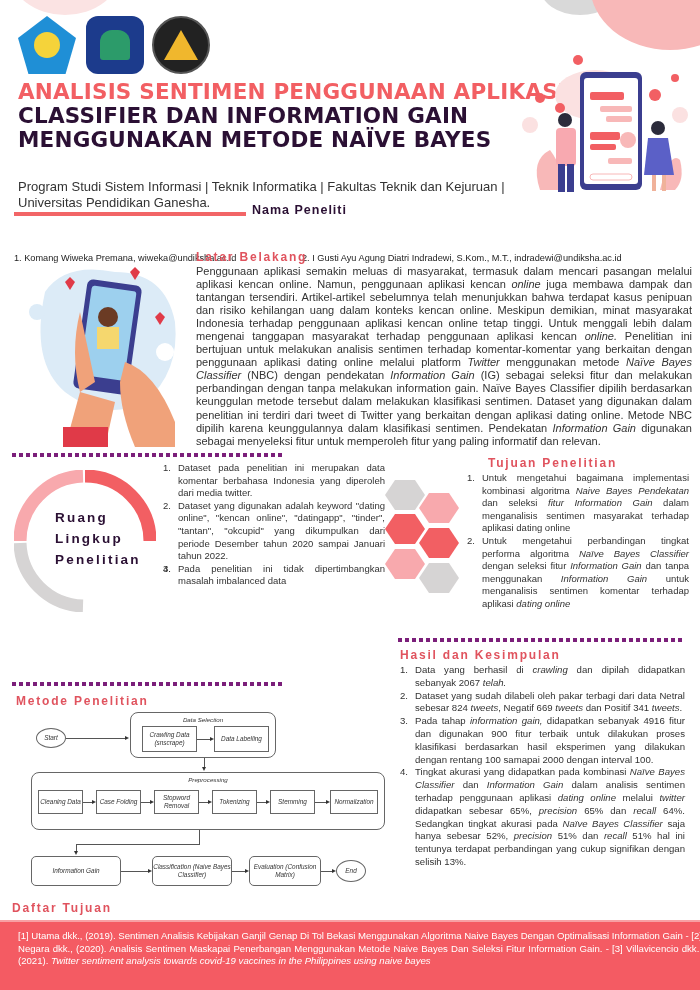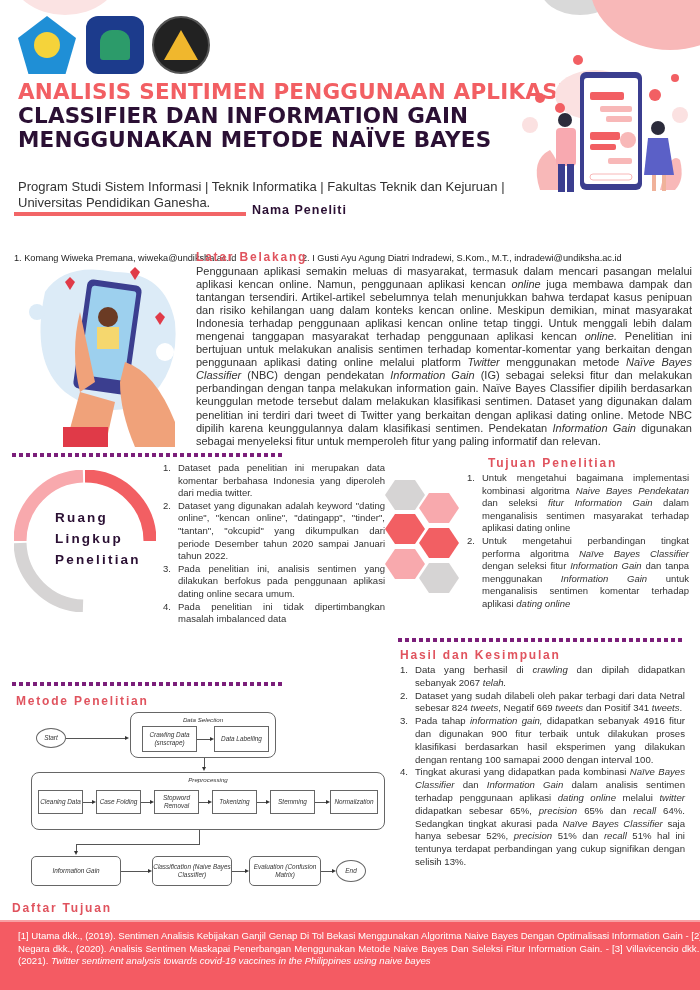--- a/index.html
+++ b/index.html
@@ -185,21 +185,21 @@
 </svg>
 <div class="abs rl-label">
   <div>Ruang</div>
   <div>Lingkup</div>
   <div>Penelitian</div>
 </div>
 <div class="abs rl-list">
   <ol class="list">
     <li><span class="num">1.</span><span>Dataset pada penelitian ini merupakan data komentar berbahasa Indonesia yang diperoleh dari media twitter.</span></li>
     <li><span class="num">2.</span><span>Dataset yang digunakan adalah keyword "dating online", "kencan online", "datingapp", "tinder", "tantan", "okcupid" yang dikumpulkan dari periode Desember tahun 2020 sampai Januari tahun 2022.</span></li>
-    <li><span class="num">3.</span><span>Pada penelitian ini, analisis sentimen yang dilakukan berfokus pada penggunaan aplikasi dating online secara umum.</span></li>
+    <li><span class="num">3.</span></li>
     <li><span class="num">4.</span><span>Pada penelitian ini tidak dipertimbangkan masalah imbalanced data</span></li>
   </ol>
 </div>
 
 <div class="abs section-title tj-title">Tujuan Penelitian</div>
 <svg class="abs hexes" viewBox="0 0 80 130">
   <polygon points="8,2 28,2 38,17 28,32 8,32 -2,17" fill="#d6d4d4" transform="translate(4,0)"></polygon>
   <polygon points="8,2 28,2 38,17 28,32 8,32 -2,17" fill="#f8a9ad" transform="translate(38,13)"></polygon>
   <polygon points="8,2 28,2 38,17 28,32 8,32 -2,17" fill="#f25f63" transform="translate(4,34)"></polygon>
   <polygon points="8,2 28,2 38,17 28,32 8,32 -2,17" fill="#f25f63" transform="translate(38,48)"></polygon>

